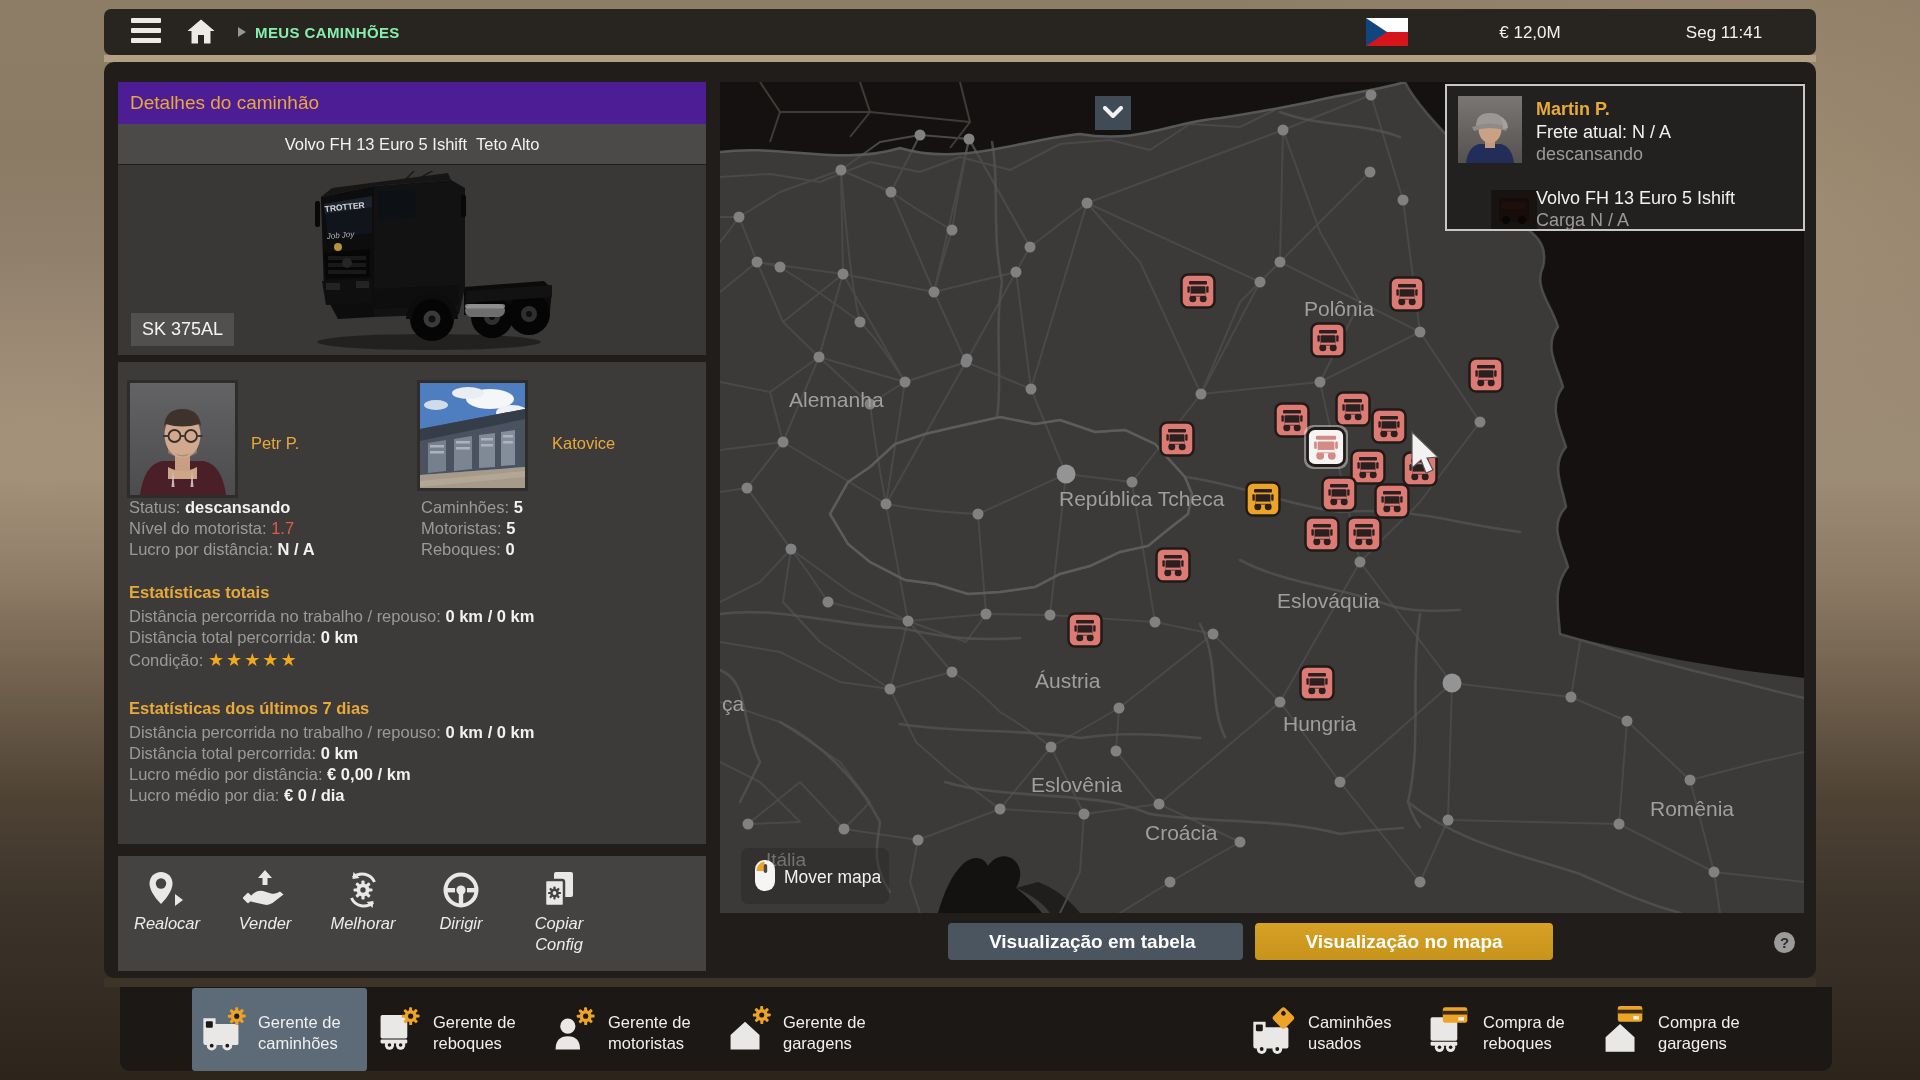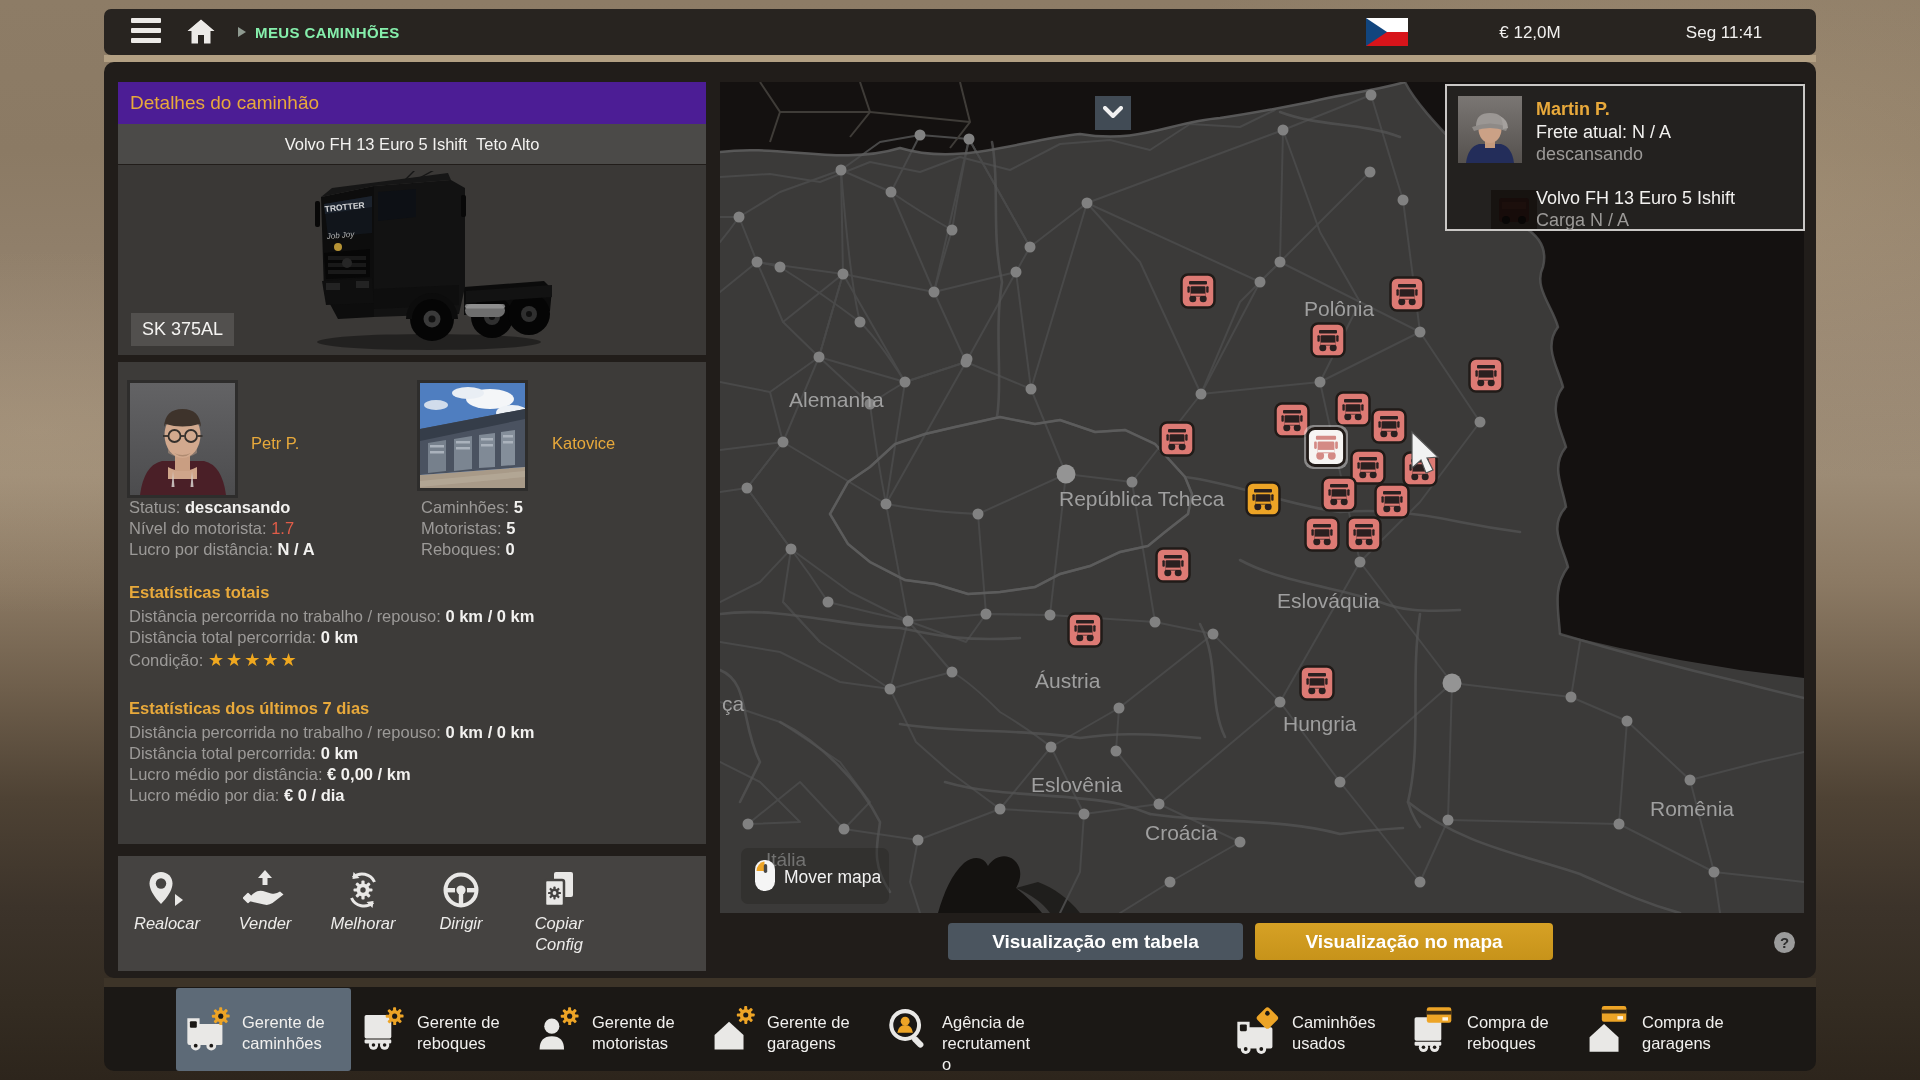--- a/index.html
+++ b/index.html
@@ -47,28 +47,28 @@
 #ddbtn { position:absolute; left:991px; top:34px; width:36px; height:34px; background:#414b55; }
 #ddbtn svg { display:block; margin:10px auto 0; }
 
 #ibox { position:absolute; left:1341px; top:22px; width:360px; height:147px; background:#23211f;
   border:2px solid #c9c7c5; }
 #ibox .av { position:absolute; left:11px; top:10px; }
 #ibox .tn { position:absolute; left:44px; top:104px; width:46px; height:39px; background:#171513; overflow:hidden;}
 .itx { position:absolute; left:89px; font-size:18px; white-space:nowrap; }
 
 #btn-tab { position:absolute; left:844px; top:861px; width:295px; height:37px; background:#4b555f; color:#fff;
-  font-weight:bold; font-size:19px; text-align:center; line-height:37px; border-radius:4px; }
+  font-weight:bold; font-size:19px; text-align:left; line-height:37px; border-radius:4px;padding-left:41px; }
 #btn-map { position:absolute; left:1151px; top:861px; width:298px; height:37px;
   background:linear-gradient(180deg,#d6a125,#c7931a); color:#fff; font-weight:bold; font-size:19px;
   text-align:center; line-height:37px; border-radius:4px; }
 #help { position:absolute; left:1670px; top:870px; width:21px; height:21px; border-radius:50%; background:#9b9b9b;
   color:#2c2c2c; font-weight:bold; font-size:15px; text-align:center; line-height:21px; }
 
-#nav { left:104px; top:987px; width:1712px; height:84px; background:#1b1815; border-radius:0 0 10px 10px; }
+#nav { left:120px; top:987px; width:1712px; height:84px; background:#1b1815; border-radius:0 0 10px 10px; }
 .navitem { position:absolute; top:1px; width:175px; height:83px; }
 .navitem.sel { background:#5d6a77; border-radius:3px; }
 .nicon { position:absolute; left:8px; top:17px; }
 .nlab { position:absolute; left:66px; top:24px; color:#f1f0ee; font-size:16.5px; line-height:21px; }
 </style></head>
 <body>
 <div id="page">
   <div class="abs" id="topbar">
     <div class="burger">
         <span style="top:0"></span>
@@ -906,35 +906,20 @@
               <rect x="31.6" y="1.0" width="2.7" height="4.0" rx="0.8" transform="rotate(270 33 9)"></rect>
               <rect x="31.6" y="1.0" width="2.7" height="4.0" rx="0.8" transform="rotate(315 33 9)"></rect>
               <circle cx="33" cy="9" r="2.3" fill="#1b1815"></circle>
             </g>
           </svg></div>
         <div class="nlab">
           <div>Gerente de</div>
           <div>garagens</div>
         </div>
       </div>
-      <div class="navitem" style="left:772px;">
-        <div class="nicon"><svg width="49" height="49" viewBox="0 0 44 44">
-            <g>
-              <circle cx="19" cy="18" r="12.5" fill="none" stroke="#e9e8e6" stroke-width="3.6"></circle>
-              <circle cx="19" cy="14.5" r="4" fill="#eda426"></circle>
-              <path d="M12,25 q1,-7 7,-7 q6,0 7,7 z" fill="#eda426"></path>
-              <rect x="28" y="27" width="12" height="5.4" rx="2.7" transform="rotate(45 28 27)" fill="#e9e8e6"></rect>
-            </g>
-          </svg></div>
-        <div class="nlab">
-          <div>Agência de</div>
-          <div>recrutament</div>
-          <div>o</div>
-        </div>
-      </div>
       <div class="navitem" style="left:1122px;">
         <div class="nicon"><svg width="49" height="49" viewBox="0 0 44 44">
             <g transform="translate(0,4)">
               <g fill="#e9e8e6">
                 <path d="M3,11 h11 v5 h19 q1.5,0 1.5,1.5 v16 q0,1.5 -1.5,1.5 h-28 q-2,0 -2,-2 z"></path>
                 <rect x="5.3" y="13.5" width="6.2" height="6" rx="1" fill="#1b1815"></rect>
                 <circle cx="10.5" cy="35.5" r="4.4"></circle>
                 <circle cx="24.5" cy="35.5" r="4.4"></circle>
                 <circle cx="10.5" cy="35.5" r="1.7" fill="#1b1815"></circle>
                 <circle cx="24.5" cy="35.5" r="1.7" fill="#1b1815"></circle>

